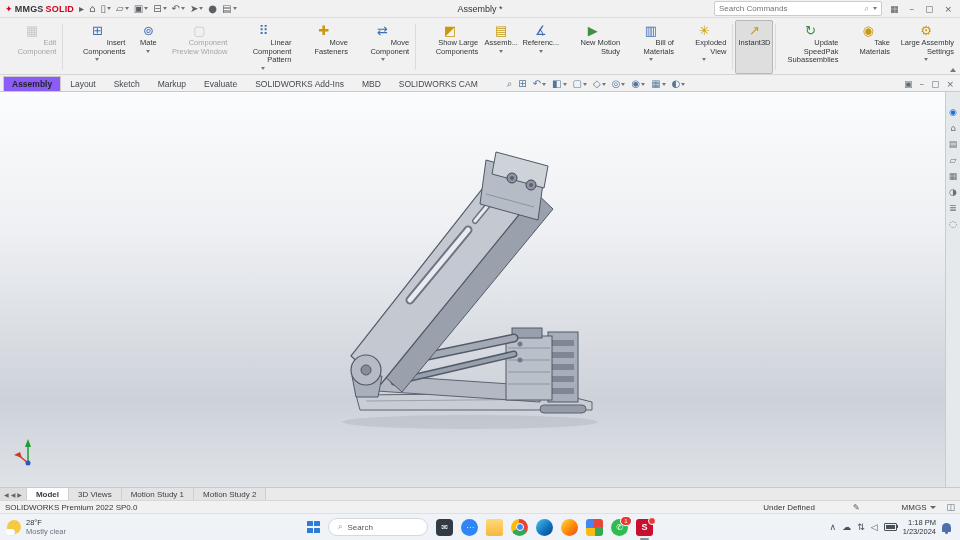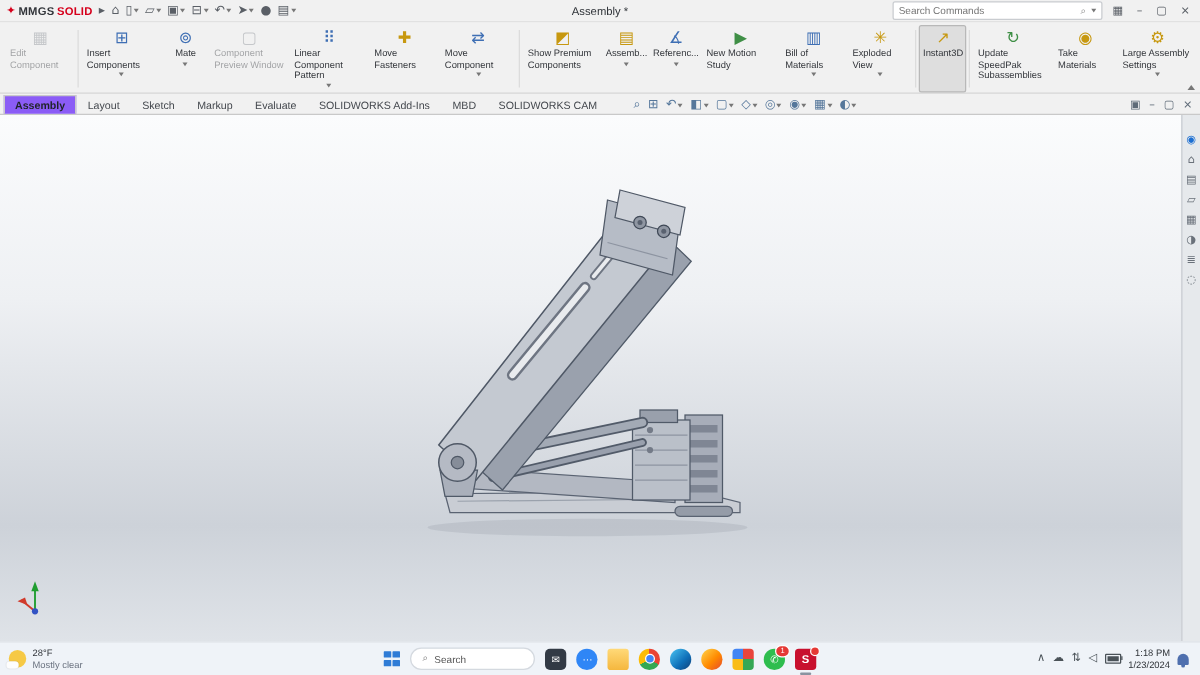--- a/index.html
+++ b/index.html
@@ -18,21 +18,21 @@
   .tb-title{position:absolute;left:50%;transform:translateX(-50%);font-size:9px;color:#2f3338}
   .searchbox{margin-left:auto;display:flex;align-items:center;background:#fff;border:1px solid #c9ccd0;border-radius:2px;height:13px;width:158px;padding:0 4px;gap:3px}
   .searchbox input{border:none;outline:none;flex:1;font-size:8px;color:#555;background:transparent;padding:0}
   .searchbox .mag{font-size:8px;color:#888}
   .win-ic{font-size:9px;color:#5a5f66;padding:0 3px;cursor:pointer}
 
   
   .ribbon{height:57px;background:#f1f1f1;border-bottom:1px solid #d5d5d5;display:flex;align-items:stretch;padding:2px 2px 0 4px;box-sizing:border-box;position:relative;flex:0 0 auto}
   .rbtn{display:flex;flex-direction:column;align-items:center;padding:2px 3px 0;min-width:38px;max-width:64px;border:1px solid transparent;border-radius:2px;cursor:pointer;box-sizing:border-box}
   .rbtn .ic{font-size:13px;line-height:15px;height:15px}
-  .rbtn .lb{font-size:7.5px;line-height:8.5px;color:#33363b;text-align:left;margin-top:1px}
+  .rbtn .lb{font-size:7.5px;line-height:8.5px;color:#33363b;text-align:right;margin-top:1px}
   .rbtn .dd-s{margin:2px 0 0 0}
   .rbtn.dis{opacity:.42}
   .rbtn.act{background:#dedede;border-color:#b8b8b8}
   .cg{color:#c79810}.cb{color:#3f6fb4}.cgr{color:#3f8f46}.cgy{color:#8a8f96}
   .sep{width:1px;background:#dcdcdc;margin:4px 2px;flex:0 0 auto}
   .collapse-arrow{position:absolute;right:4px;bottom:2px;width:0;height:0;border-left:3px solid transparent;border-right:3px solid transparent;border-bottom:4px solid #777}
 
   
   .tabrow{height:17px;background:#f1f1f1;border-bottom:1px solid #c9c9c9;display:flex;align-items:flex-end;padding:0 3px;box-sizing:border-box;flex:0 0 auto}
   .ctab{font-size:8.5px;color:#44484e;padding:2px 8px;border:1px solid transparent;border-bottom:none;cursor:pointer;white-space:nowrap}
@@ -185,21 +185,21 @@
       <span class="lb">Move Fasteners</span>
     </div>
     <div class="rbtn">
       <span class="ic cb g">⇄</span>
       <span class="lb">Move Component</span>
       <i class="dd-s"></i>
     </div>
     <i class="sep"></i>
     <div class="rbtn">
       <span class="ic cg g">◩</span>
-      <span class="lb">Show Premium Components</span>
+      <span class="lb">Show Large Components</span>
     </div>
     <div class="rbtn">
       <span class="ic cg g">▤</span>
       <span class="lb">Assemb...</span>
       <i class="dd-s"></i>
     </div>
     <div class="rbtn">
       <span class="ic cb g">∡</span>
       <span class="lb">Referenc...</span>
       <i class="dd-s"></i>
@@ -359,21 +359,40 @@
       <span class="tp g">⌂</span>
       <span class="tp g">▤</span>
       <span class="tp g">▱</span>
       <span class="tp g">▦</span>
       <span class="tp g">◑</span>
       <span class="tp g">≣</span>
       <span class="tp g">◌</span>
     </div>
   </div>
 
-
+  <div class="bottomtabs">
+    <span class="bt-nav">
+      <span class="g">◀</span>
+      <span class="g">◀</span>
+      <span class="g">▶</span>
+    </span>
+    <span class="btab act">Model</span>
+    <span class="btab">3D Views</span>
+    <span class="btab">Motion Study 1</span>
+    <span class="btab">Motion Study 2</span>
+  </div>
+
+  <div class="statusbar">
+    <span>SOLIDWORKS Premium 2022 SP0.0</span>
+    <span class="sb-state">Under Defined</span>
+    <span class="sb-edit g">✎</span>
+    <span class="sb-units">MMGS</span>
+    <i class="sb-chev"></i>
+    <span class="sb-panel g">◫</span>
+  </div>
 
   <div class="taskbar">
     <span class="weather">
       <span class="sun"></span>
       <span class="wtxt">
         <div>28°F</div>
         <div class="desc">Mostly clear</div>
       </span>
     </span>
 

